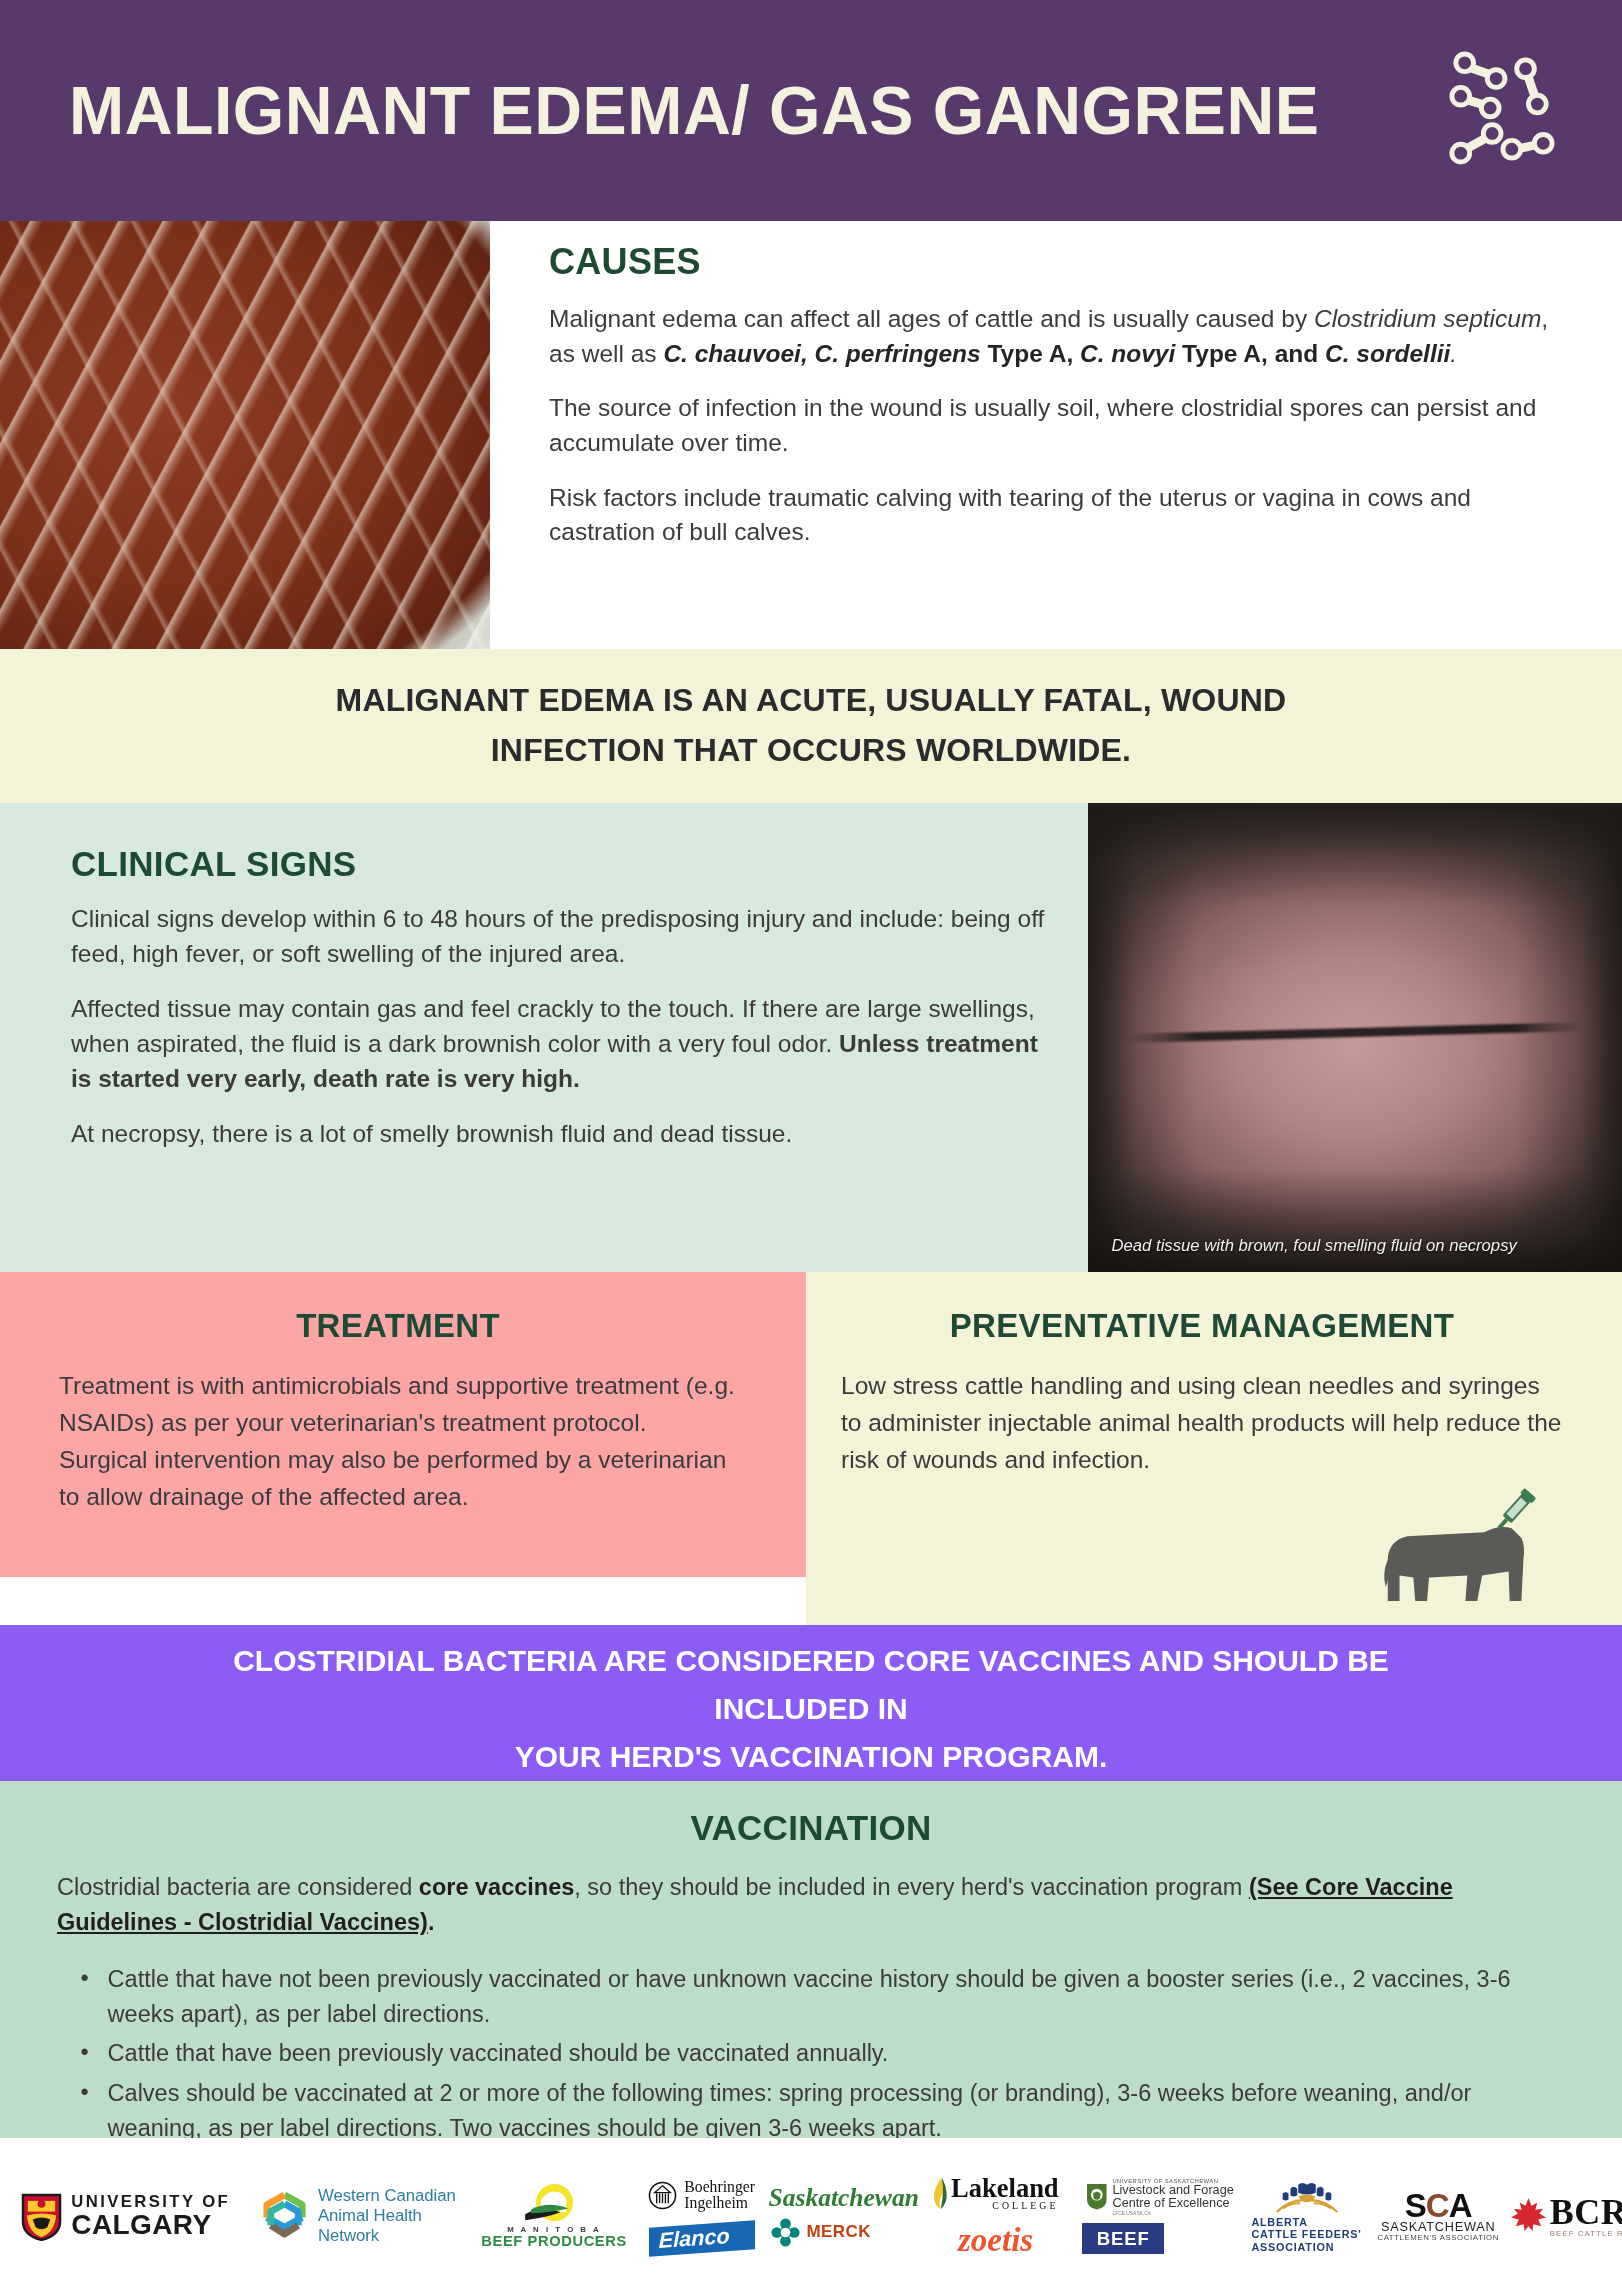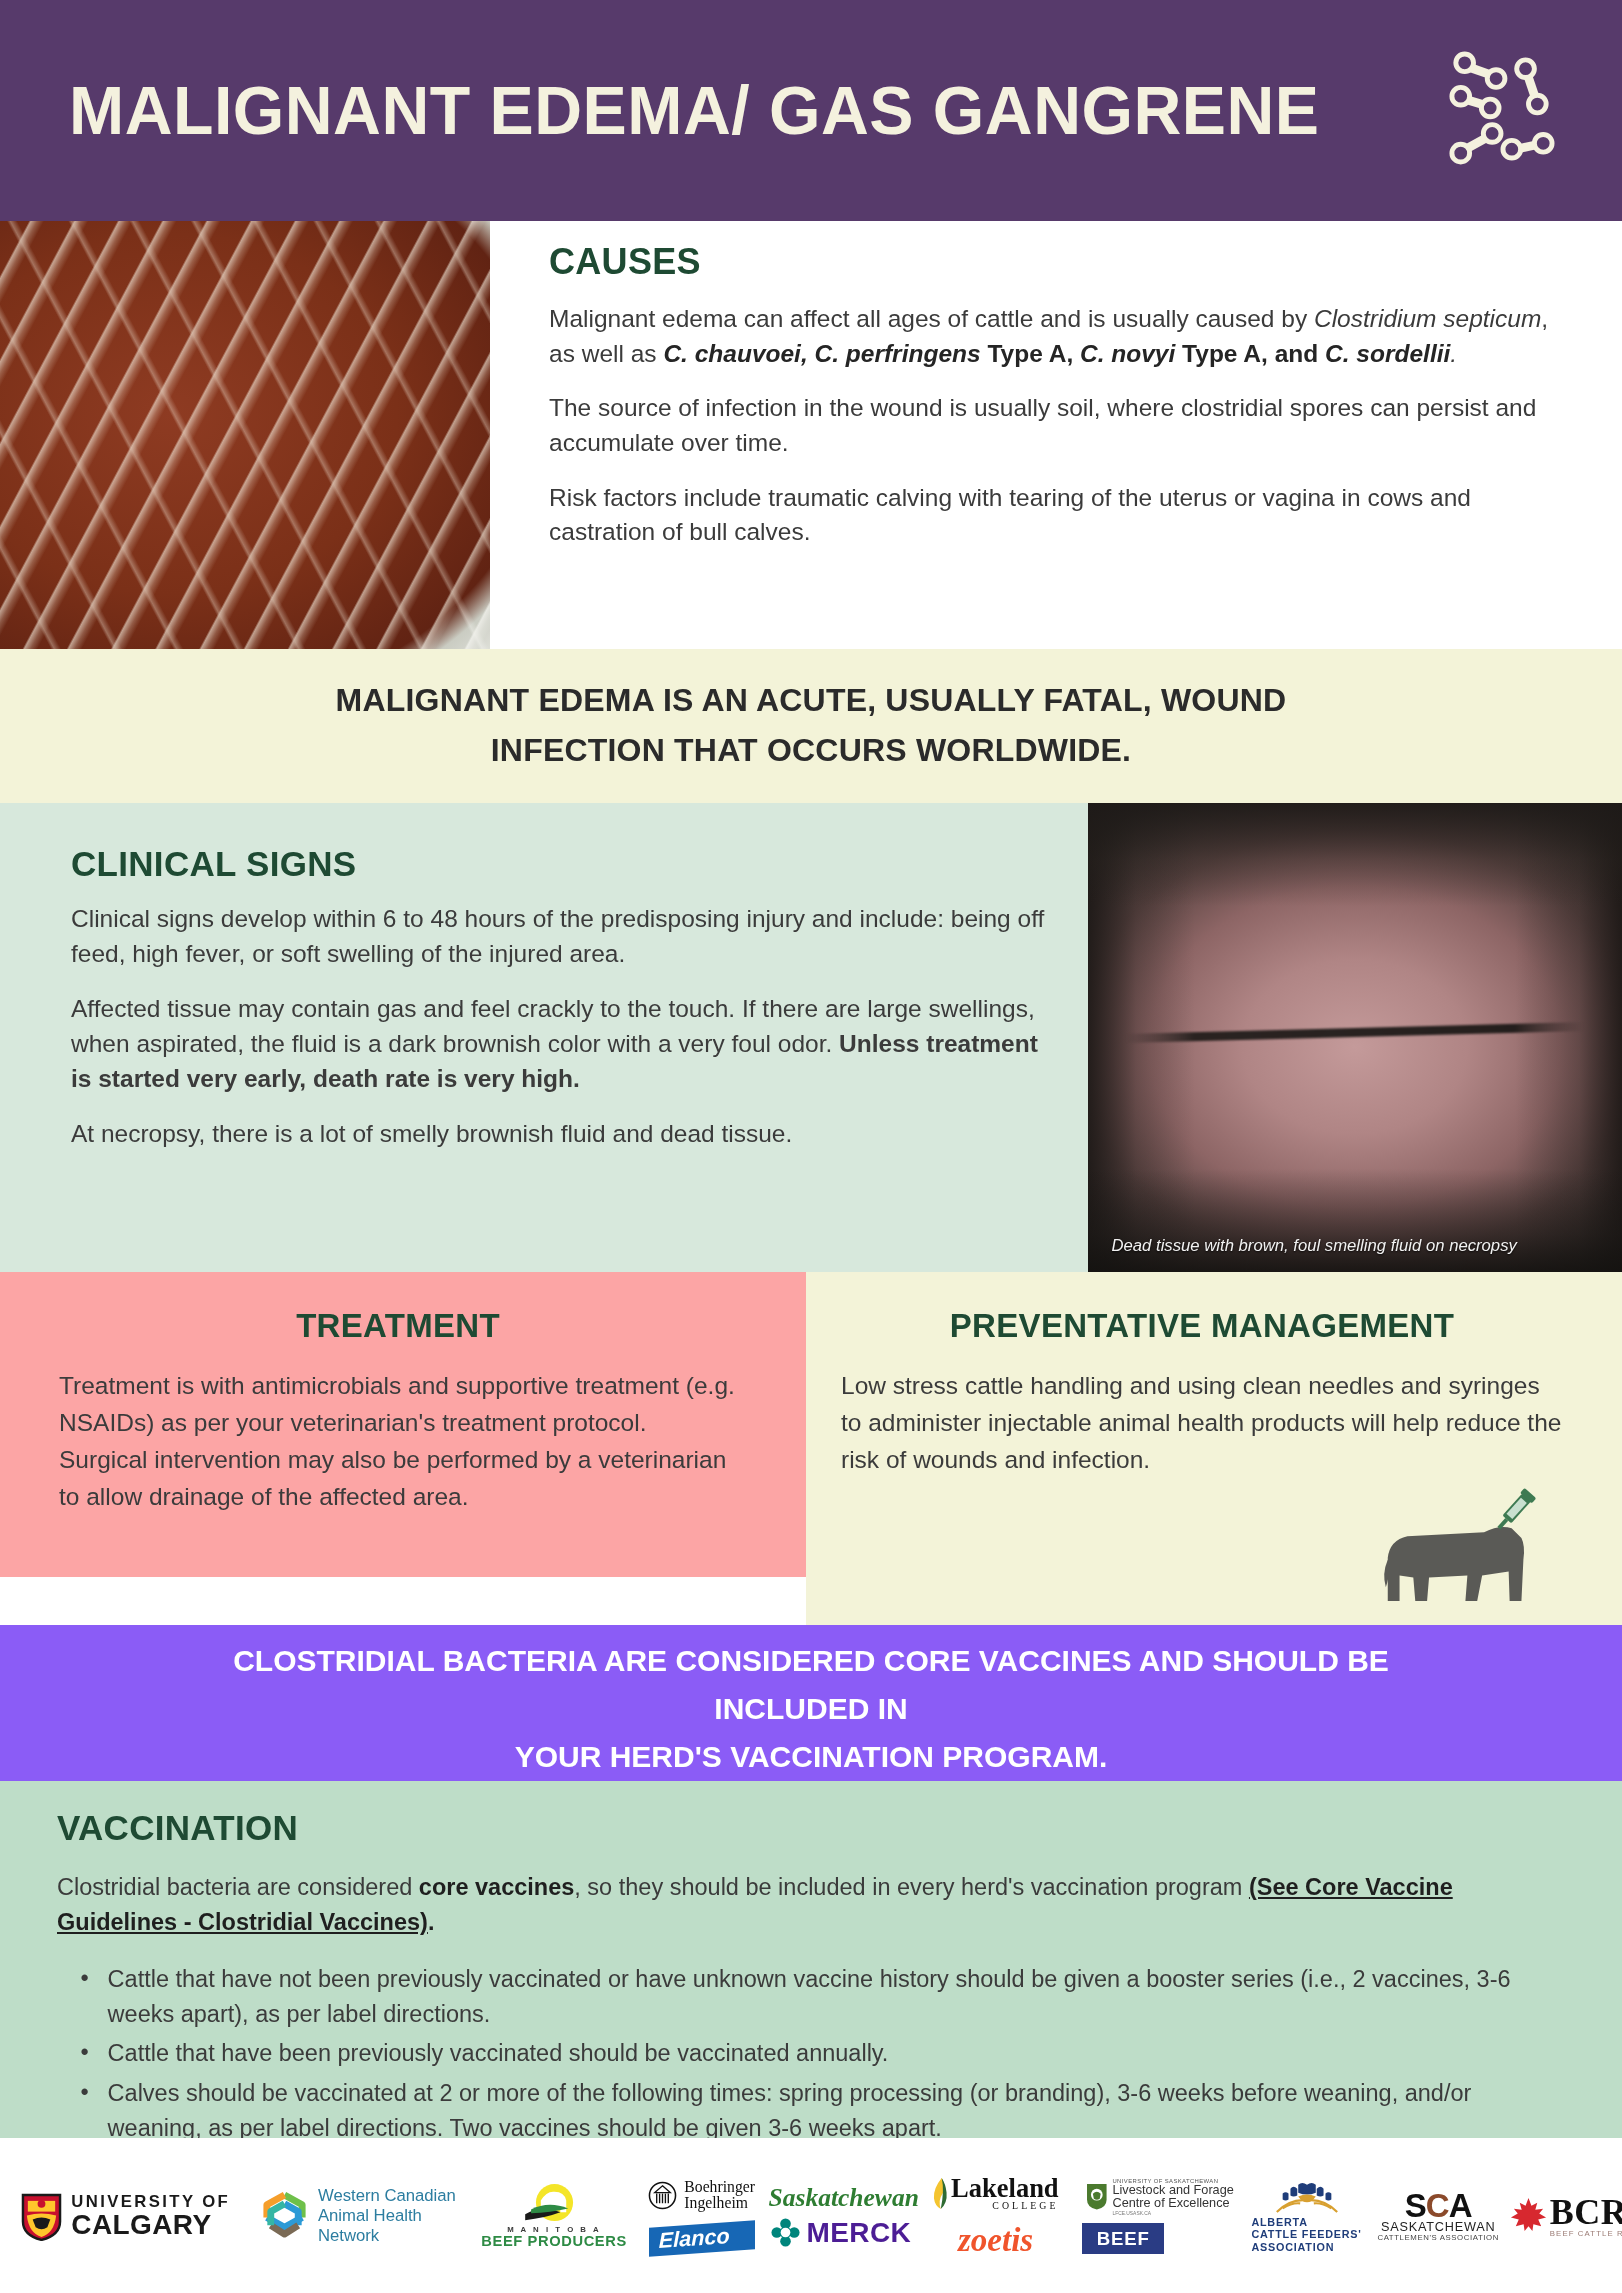--- a/index.html
+++ b/index.html
@@ -249,21 +249,21 @@
   
   .vacc-band {
     position: absolute;
     left: 0; top: 1781px;
     width: 1622px;
     height: 357px;
     background: #BEDDC8;
     padding: 27.4px 57px 0 57px;
   }
   .vacc-title {
-    text-align: left;
+    text-align: center;
     font-size: 35px;
     margin-bottom: 21.6px;
   }
   .vacc-p {
     color: #3B3B3B;
     font-size: 23.5px;
     line-height: 1.5;
     font-family: "Liberation Sans Narrow", "Liberation Sans", sans-serif;
     margin-bottom: 21.6px;
   }
@@ -335,21 +335,21 @@
     width: 106px;
   }
 
   .sask-words {
     color: #2E7D32; font-family: "Liberation Serif", serif;
     font-style: italic; font-weight: 700; font-size: 25.5px;
     margin-left: 13.7px;
   }
   .merck-row { display: flex; align-items: center; gap: 6.9px; margin-left: 15.7px; }
   .merck-mark { width: 29px; height: 29px; }
-  .merck-words { color: #4c1d95; font-size: 28px; font-weight: 700; letter-spacing: 0.4px; }
+  .merck-words { color: #c2410c; font-size: 17px; font-weight: 700; letter-spacing: 0.4px; }
 
   .lake { margin-left: 9.8px; display: flex; align-items: center; gap: 2.9px; }
   .lake-flame { width: 19.6px; height: 33px; }
   .lake-words { color: #111; font-family: "Liberation Serif", serif; }
   .lake-words .k1 { font-size: 26.5px; font-weight: 700; line-height: 1; }
   .lake-words .k2 { font-size: 9.8px; letter-spacing: 3.1px; text-align: right; }
 
   .zoetis { color: #F0542C; font-family: "Liberation Serif", serif; font-style: italic; font-weight: 700; font-size: 33px; margin-left: 13.7px; }
 
   .usask { display: flex; align-items: center; gap: 4.9px; margin-left: 13.7px; }

